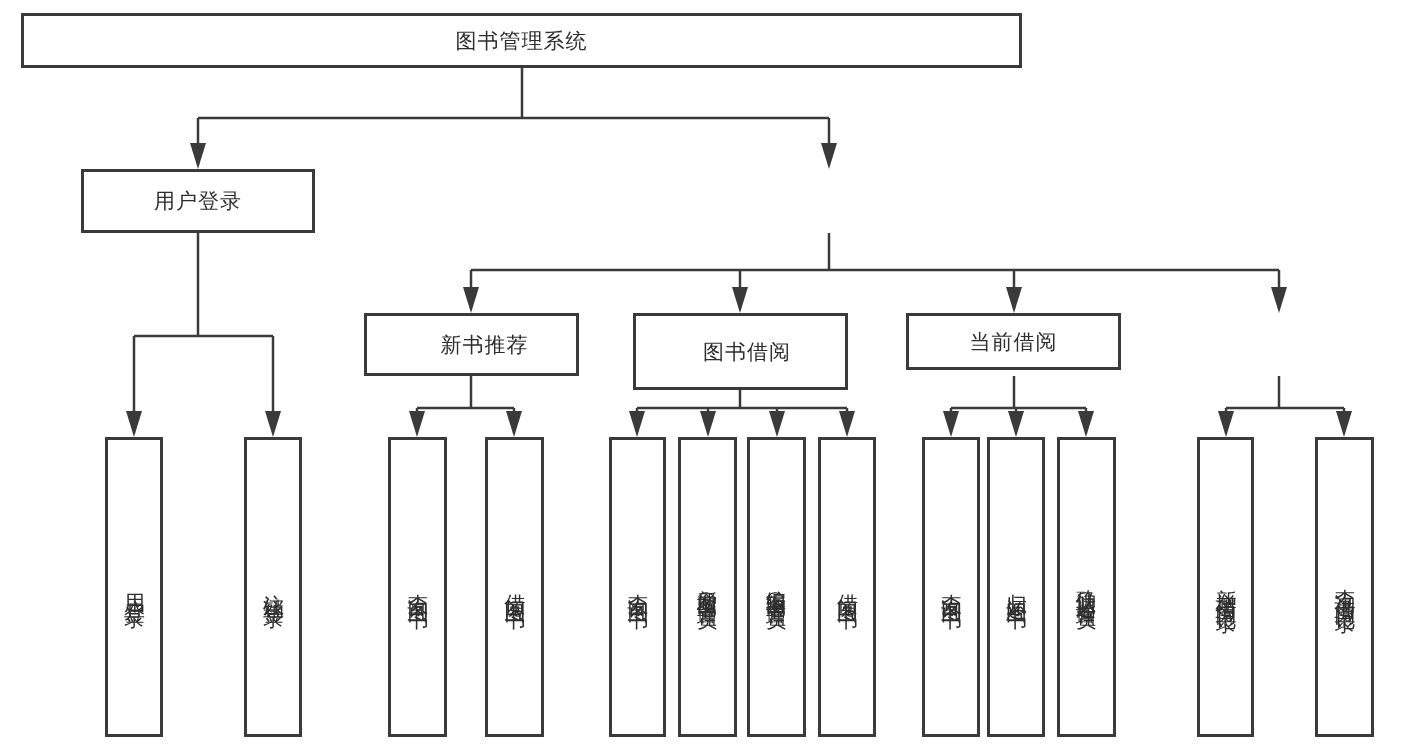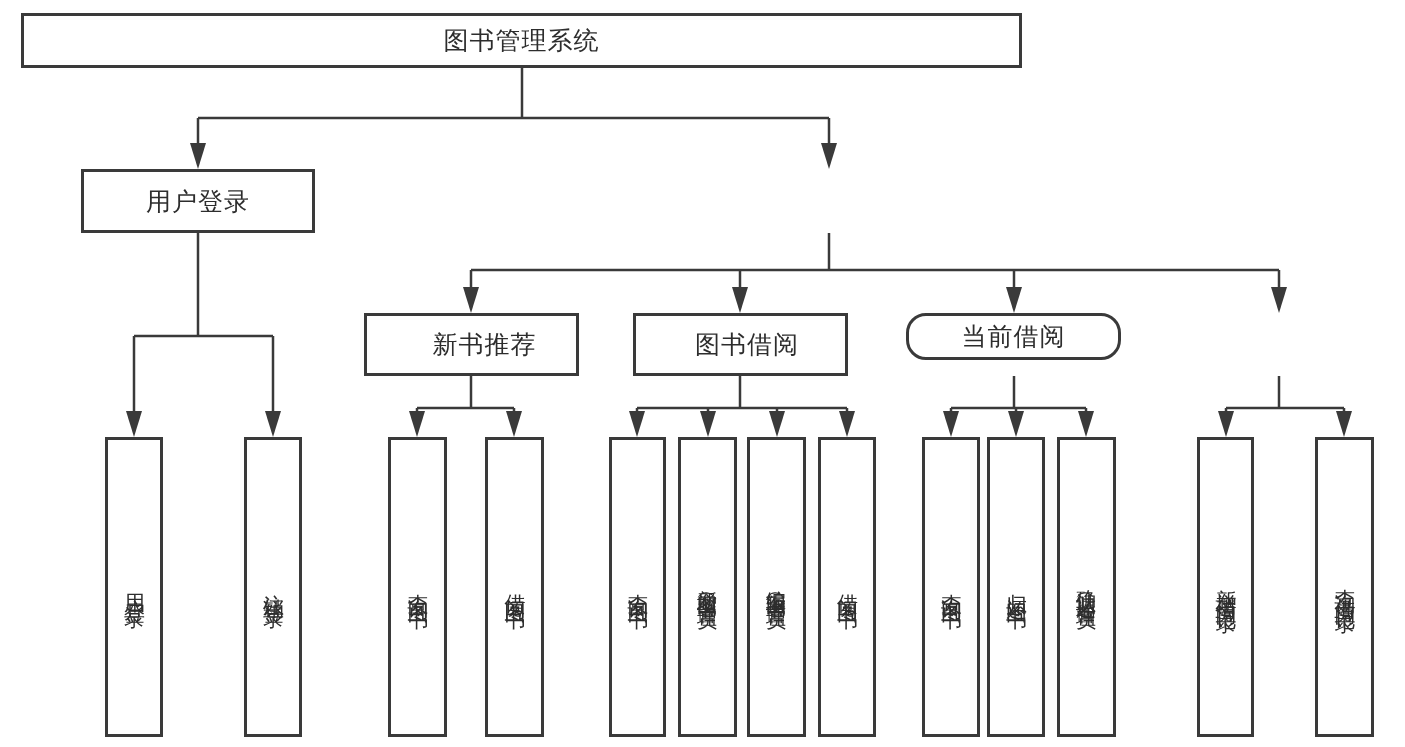--- a/index.html
+++ b/index.html
@@ -21,21 +21,21 @@
   .stage{position:absolute;left:0;top:0;width:1405px;height:747px;}
   svg.connectors{position:absolute;left:0;top:0;width:1405px;height:747px;pointer-events:none;}
   svg.connectors .stroke{stroke:var(--line);stroke-width:2.5;fill:none;}
   svg.connectors .head{fill:var(--line);stroke:none;}
   .node{
     position:absolute;
     background:var(--box-bg);
     border:3px solid var(--line);
     display:flex;align-items:center;justify-content:center;
     color:var(--text);
-    font-size:25px;
+    font-size:21px;
     letter-spacing:1px;
     text-align:center;
   }
   .vnode{
     position:absolute;
     background:var(--box-bg);
     border:3px solid var(--line);
     display:flex;align-items:center;justify-content:center;
     color:var(--text);
     font-size:21px;
@@ -127,24 +127,24 @@
     <span>图书管理系统</span>
   </div>
 
   <div class="node" style="left:81px;top:169px;width:234px;height:64px;">
     <span>用户登录</span>
   </div>
 
   <div class="node" style="left:364px;top:313px;width:215px;height:63px;padding-left:26px;">
     <span>新书推荐</span>
   </div>
-  <div class="node" style="left:633px;top:313px;width:215px;height:63px;padding-left:13px;">
+  <div class="node" style="left:633px;top:313px;width:215px;height:77px;padding-left:13px;">
     <span>图书借阅</span>
   </div>
-  <div class="node" style="left:906px;top:313px;width:215px;height:47px;border-radius:20px;">
+  <div class="node" style="left:906px;top:313px;width:215px;height:57px;">
     <span>当前借阅</span>
   </div>
 
   <div class="vnode" style="left:105px;top:437px;width:58px;height:300px;">
     <span class="vtext">用户登录</span>
   </div>
   <div class="vnode" style="left:244px;top:437px;width:58px;height:300px;">
     <span class="vtext">注销登录</span>
   </div>
 

